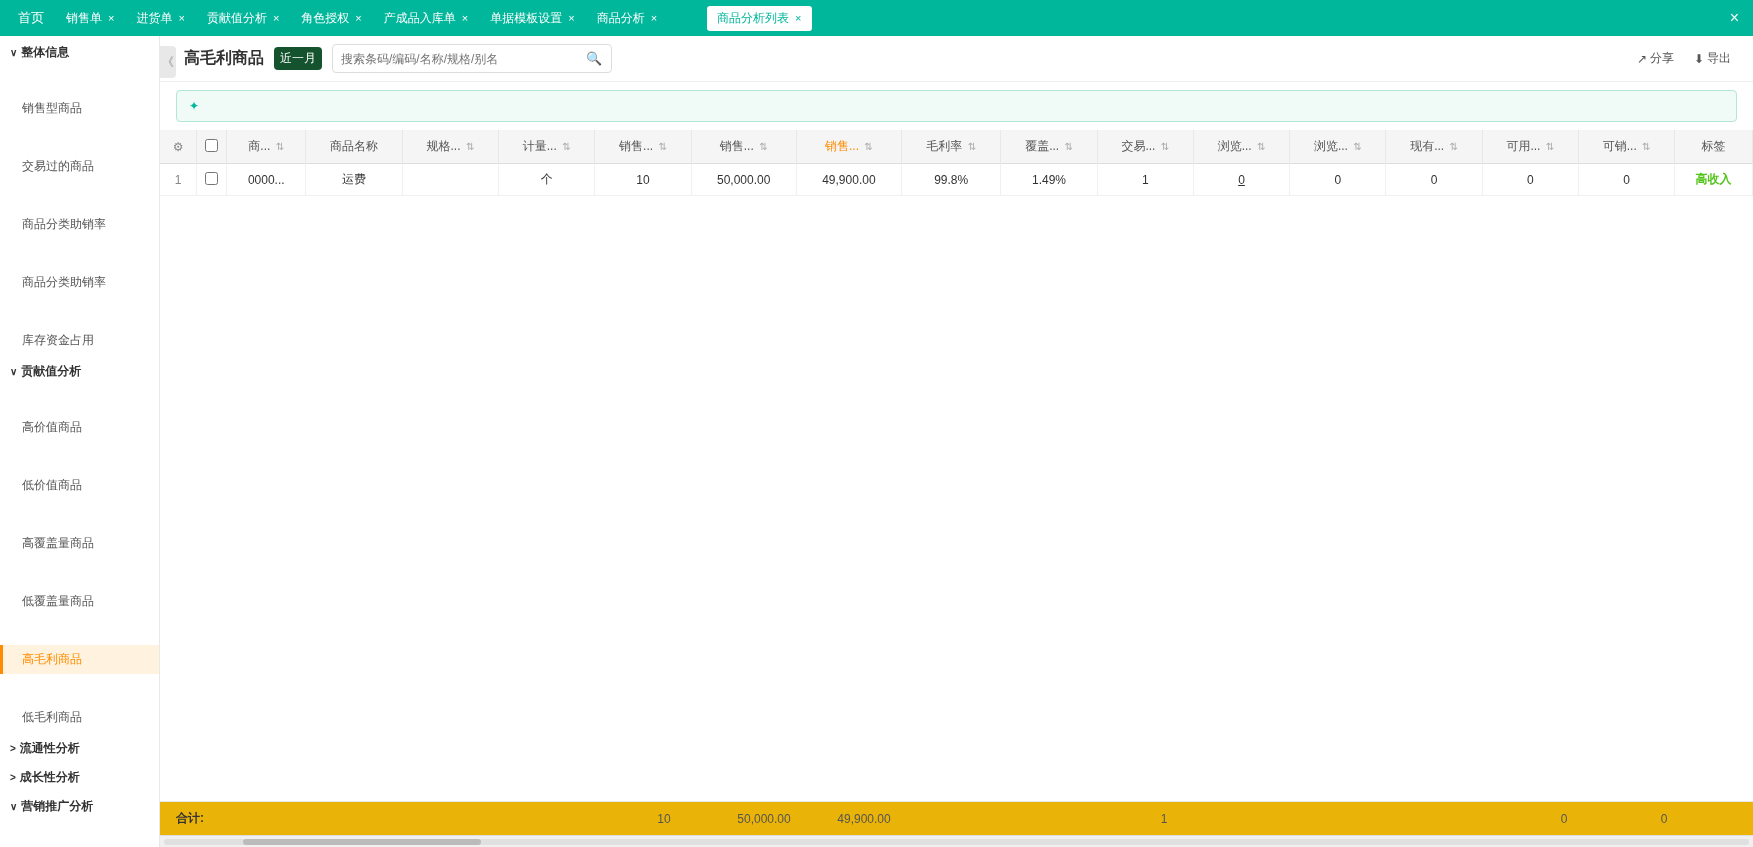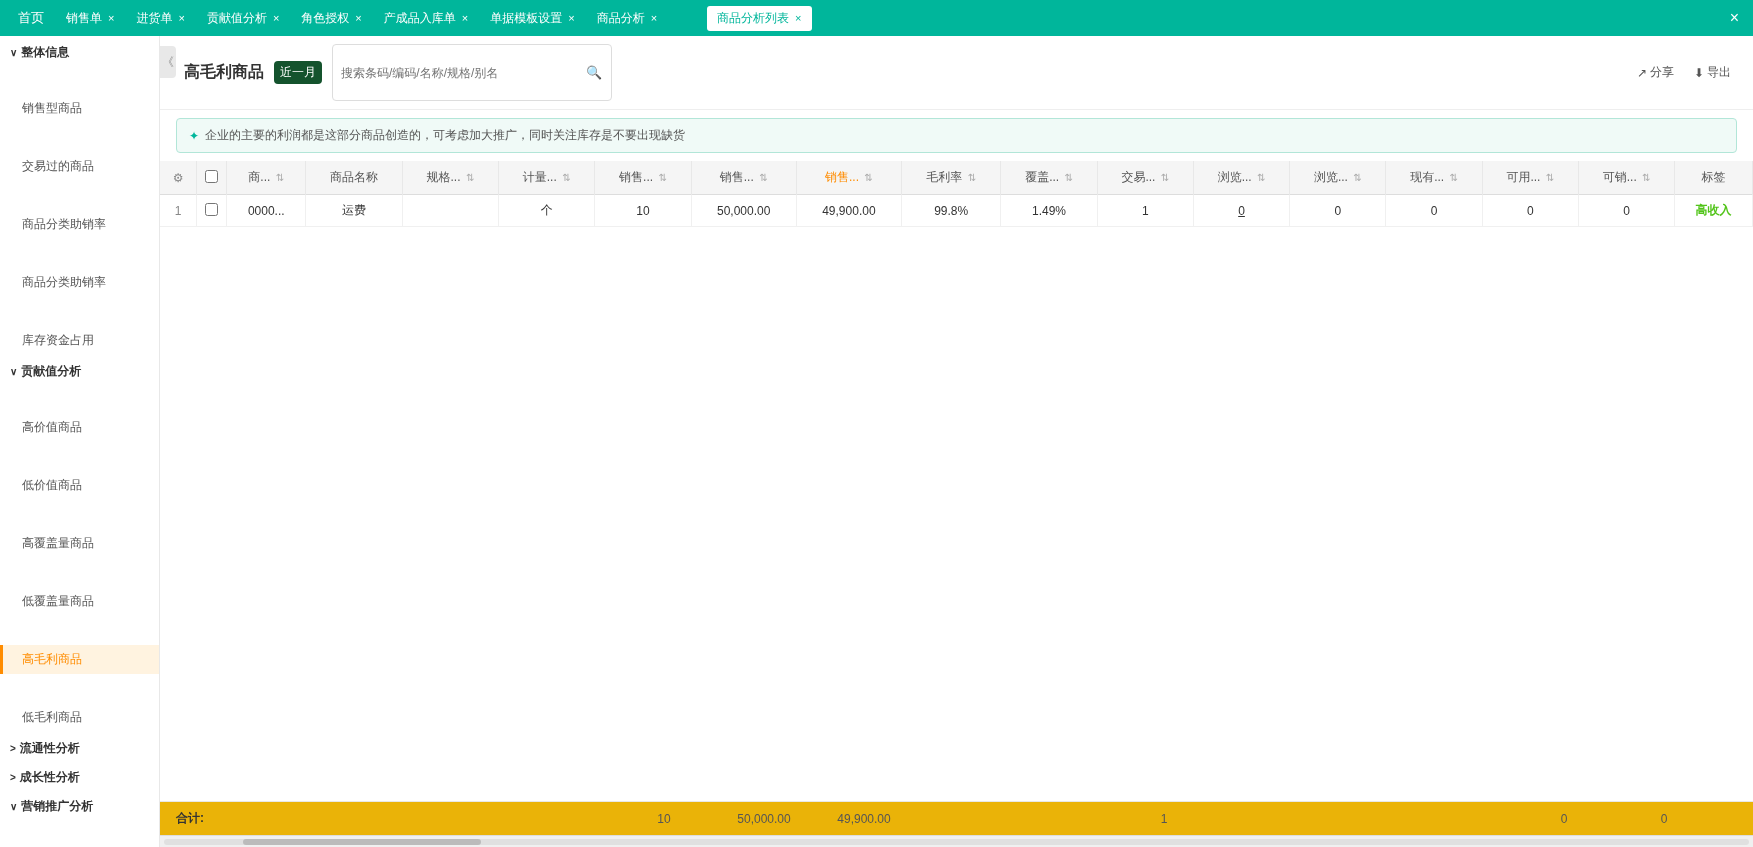--- a/index.html
+++ b/index.html
@@ -122,21 +122,21 @@
       border-radius: 4px;
       padding: 3px 6px;
       cursor: pointer;
       font-size: 12px;
     }
     .search-box {
       display: flex;
       align-items: center;
       border: 1px solid #ddd;
       border-radius: 4px;
-      padding: 20px 8px;
+      padding: 6px 8px;
       flex: 1;
       max-width: 280px;
     }
     .search-box input {
       border: none;
       outline: none;
       font-size: 12px;
       width: 100%;
       color: #999;
     }
@@ -352,21 +352,20 @@
         </div>
         <div class="action-btn">
           <span>⬇</span>
           <span>导出</span>
         </div>
       </div>
     </div>
 
     <div class="info-banner">
       <span class="info-icon">✦</span>
-      <span>企业的主要的利润都是这部分商品创造的，可考虑加大推广，同时关注库存是不要出现缺货</span>
     </div>
 
     <div class="table-container">
       <table>
         <thead>
           <tr>
             <th>
               <span class="settings-icon">⚙</span>
             </th>
             <th class="checkbox-cell">

